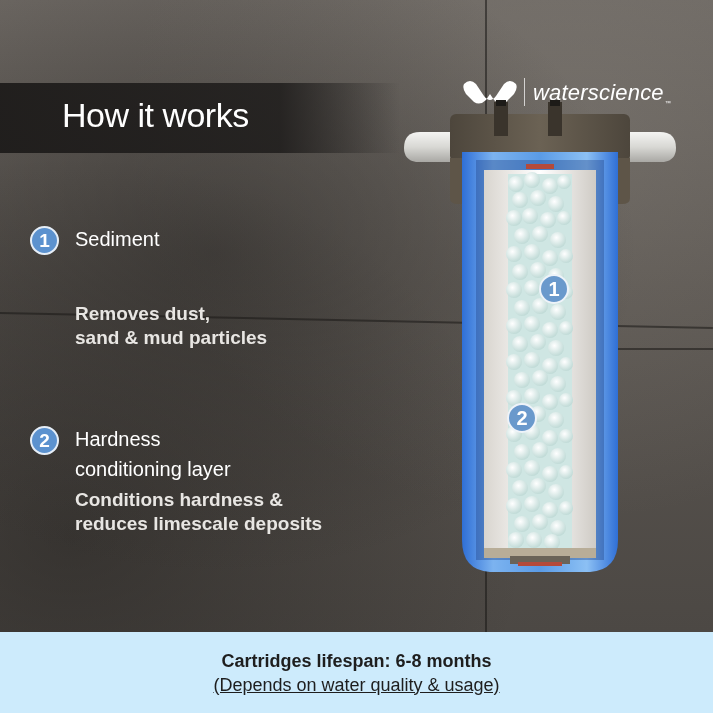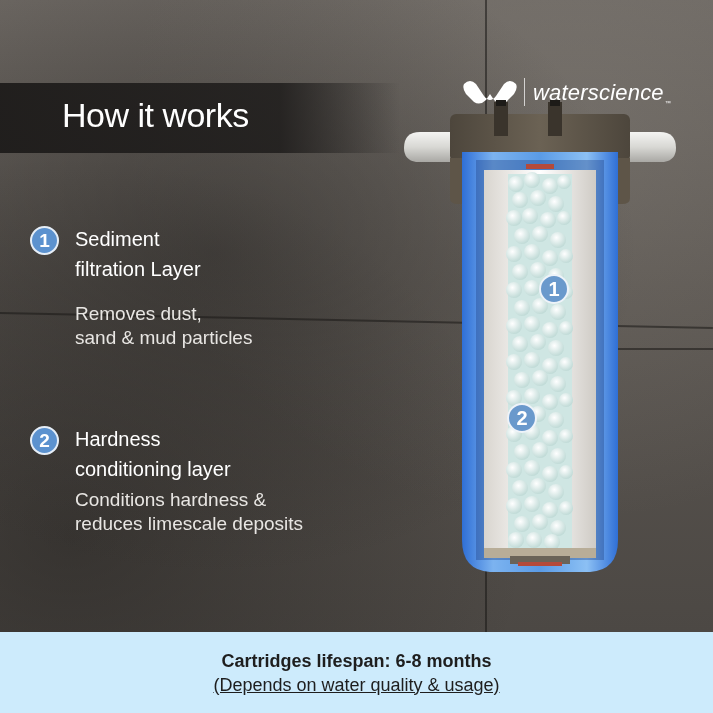--- a/index.html
+++ b/index.html
@@ -26,21 +26,21 @@
     background:linear-gradient(90deg, rgba(28,26,25,0.92) 0%, rgba(30,28,27,0.85) 70%, rgba(30,28,27,0.0) 100%); }
   .title { position:absolute; left:62px; top:96px; color:#fff; font-size:34px; font-weight:300; letter-spacing:-0.5px; }
 
   .feature { position:absolute; left:30px; }
   .feature.f1 { top:224px; }
   .feature.f2 { top:424px; }
   .badge { position:absolute; left:0; top:2px; width:29px; height:29px; border-radius:50%;
     background:#5c92cf; border:2px solid #e6eef7; color:#fff; font-weight:bold; font-size:19px;
     display:flex; align-items:center; justify-content:center; box-sizing:border-box; }
   .feat-title { position:absolute; left:45px; top:0; color:#fff; font-weight:normal; font-size:20px; line-height:30px; white-space:nowrap; }
-  .feat-desc { position:absolute; left:45px; color:#e8e6e3; font-size:19px; line-height:24px; white-space:nowrap; font-weight:400; }
+  .feat-desc { position:absolute; left:45px; color:#e8e6e3; font-size:19px; line-height:24px; white-space:nowrap; font-weight:700; }
   .f1 .feat-desc { top:78px; }
   .f2 .feat-desc { top:64px; }
 
   .filter { position:absolute; left:400px; top:100px; width:280px; height:530px; }
 
   .bubble { position:absolute; width:30px; height:30px; border-radius:50%; background:#6a99cc;
     border:2px solid #eef3f9; color:#fff; font-weight:bold; font-size:20px; box-sizing:border-box;
     display:flex; align-items:center; justify-content:center; }
   .bubble.b1 { left:539px; top:274px; }
   .bubble.b2 { left:507px; top:403px; }
@@ -68,21 +68,20 @@
   <span class="logo-tm">™</span>
 </div>
 
 <div class="title-band"></div>
 <div class="title">How it works</div>
 
 <div class="feature f1">
   <div class="badge">1</div>
   <div class="feat-title">
     <div>Sediment</div>
-    <div>filtration Layer</div>
   </div>
   <div class="feat-desc">
     <div>Removes dust,</div>
     <div>sand &amp; mud particles</div>
   </div>
 </div>
 
 <div class="feature f2">
   <div class="badge">2</div>
   <div class="feat-title">

